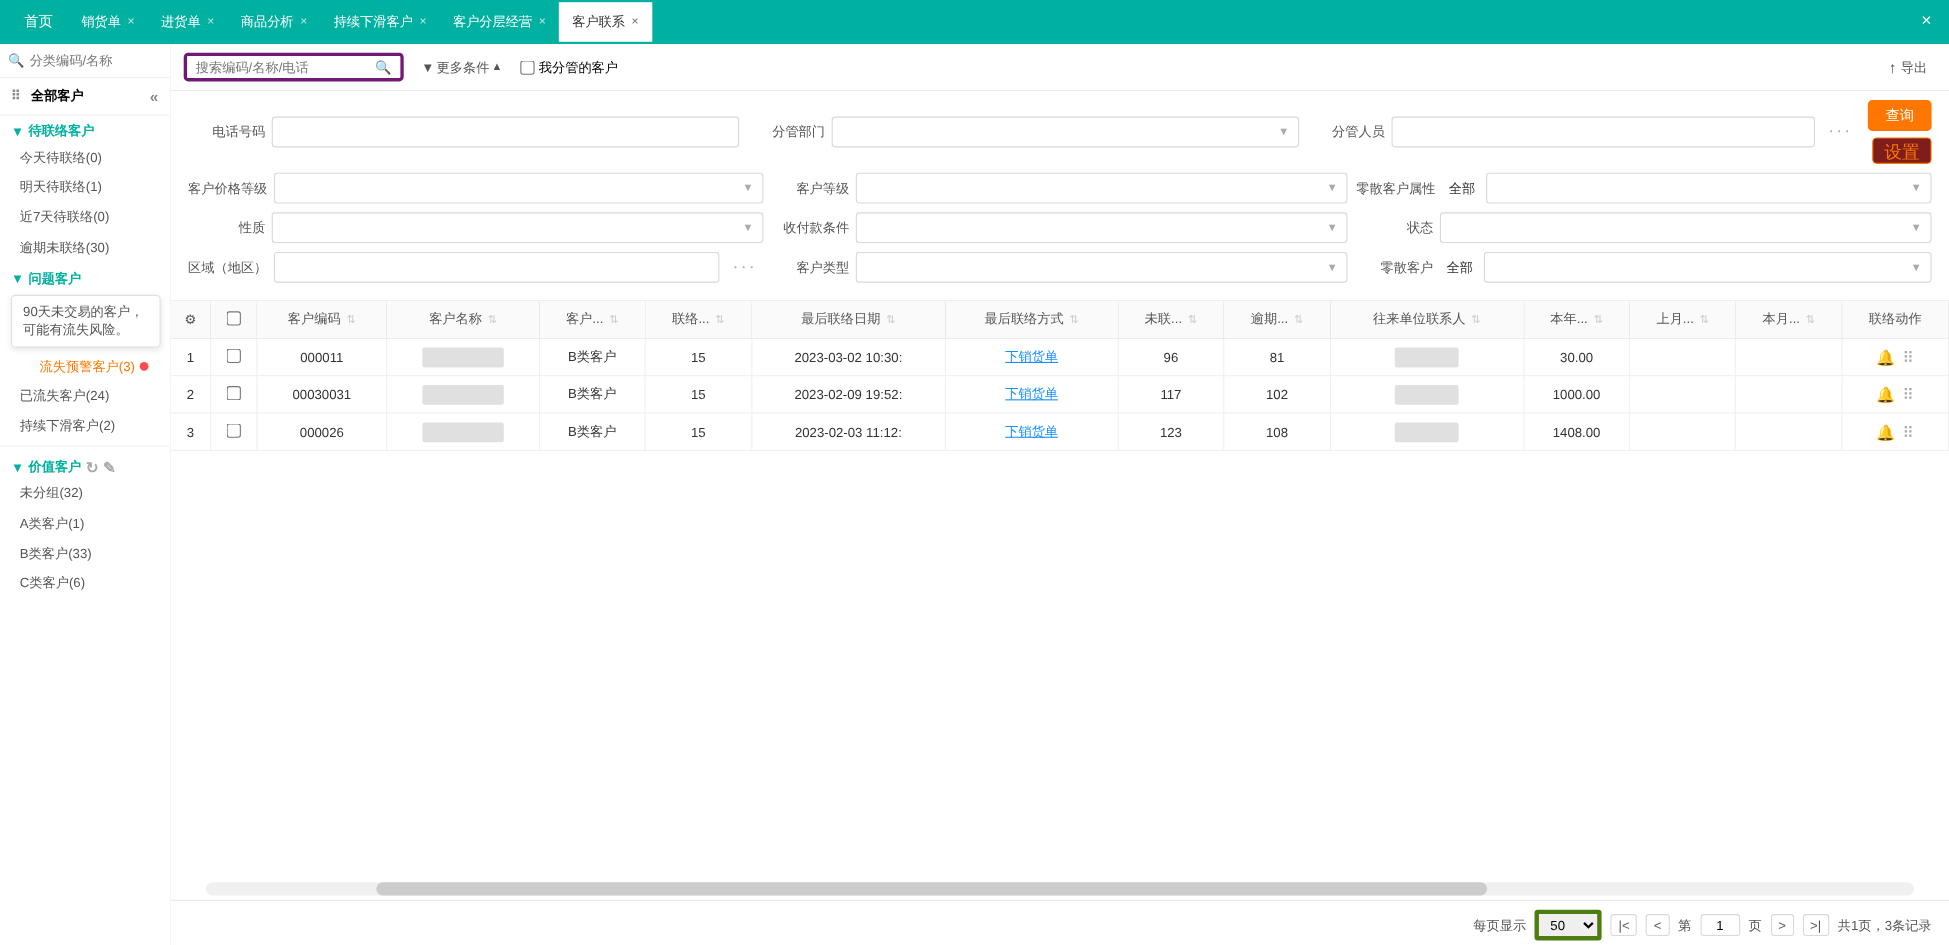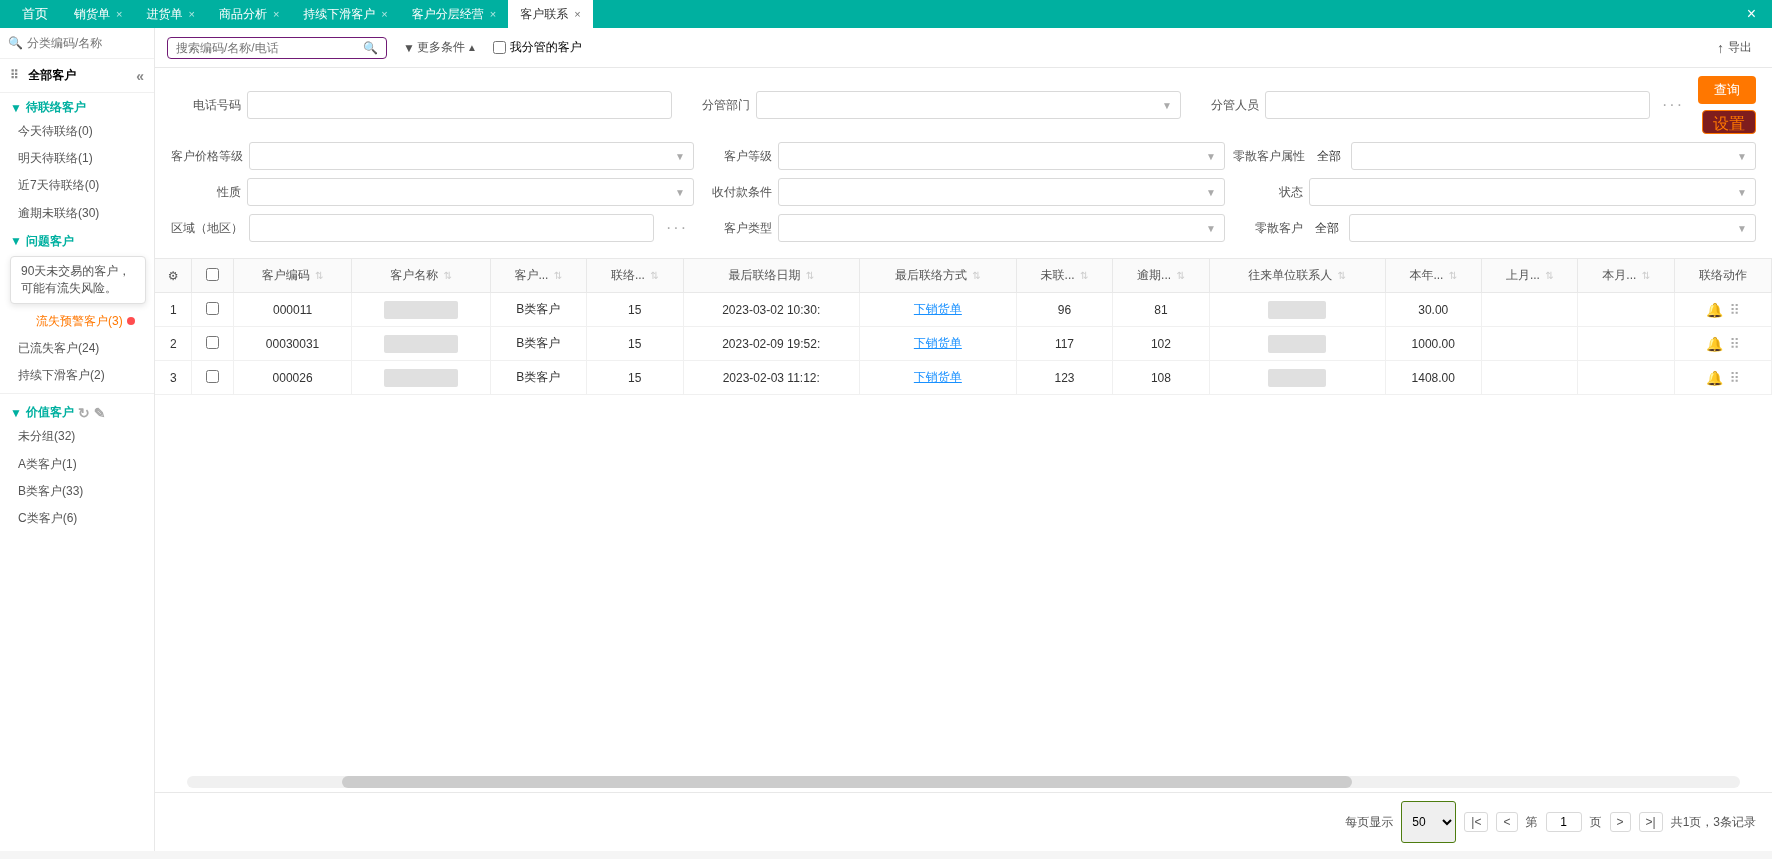--- a/index.html
+++ b/index.html
@@ -1,21 +1,21 @@
 <!DOCTYPE html>
 <html><head>
   <meta charset="utf-8">
   <style>
     * { box-sizing: border-box; margin: 0; padding: 0; font-family: 'Microsoft YaHei', Arial, sans-serif; font-size: 12px; }
     body { background: #f5f5f5; overflow: hidden; }
 
     
     .top-nav {
       background: #00b0a0;
-      height: 28px;
+      height: 40px;
       display: flex;
       align-items: center;
       padding: 0 8px;
       color: white;
     }
     .top-nav .nav-tab {
       padding: 0 12px;
       height: 36px;
       display: flex;
       align-items: center;
@@ -160,24 +160,24 @@
       background: white;
       padding: 8px 12px;
       display: flex;
       align-items: center;
       border-bottom: 1px solid #e8e8e8;
       gap: 8px;
     }
     .filter-search {
       display: flex;
       align-items: center;
-      border: 1px solid #701a75;
+      border: 3px solid #701a75;
       border-radius: 4px;
       padding: 3px 8px;
-      width: 220px;
+      width: 200px;
     }
     .filter-search input {
       border: none;
       outline: none;
       flex: 1;
       font-size: 12px;
     }
     .filter-btn {
       display: flex;
       align-items: center;
@@ -351,23 +351,23 @@
       border-top: 1px solid #e8e8e8;
       padding: 8px 16px;
       display: flex;
       align-items: center;
       justify-content: flex-end;
       gap: 8px;
       color: #555;
       font-size: 12px;
     }
     .page-size-select {
-      border: 1px solid #4d7c0f;
+      border: 4px solid #4d7c0f;
       border-radius: 3px;
-      padding: 12px 6px;
+      padding: 2px 6px;
       font-size: 12px;
       outline: none;
     }
     .page-nav-btn {
       border: 1px solid #d9d9d9;
       background: white;
       border-radius: 3px;
       padding: 2px 6px;
       cursor: pointer;
       color: #555;

